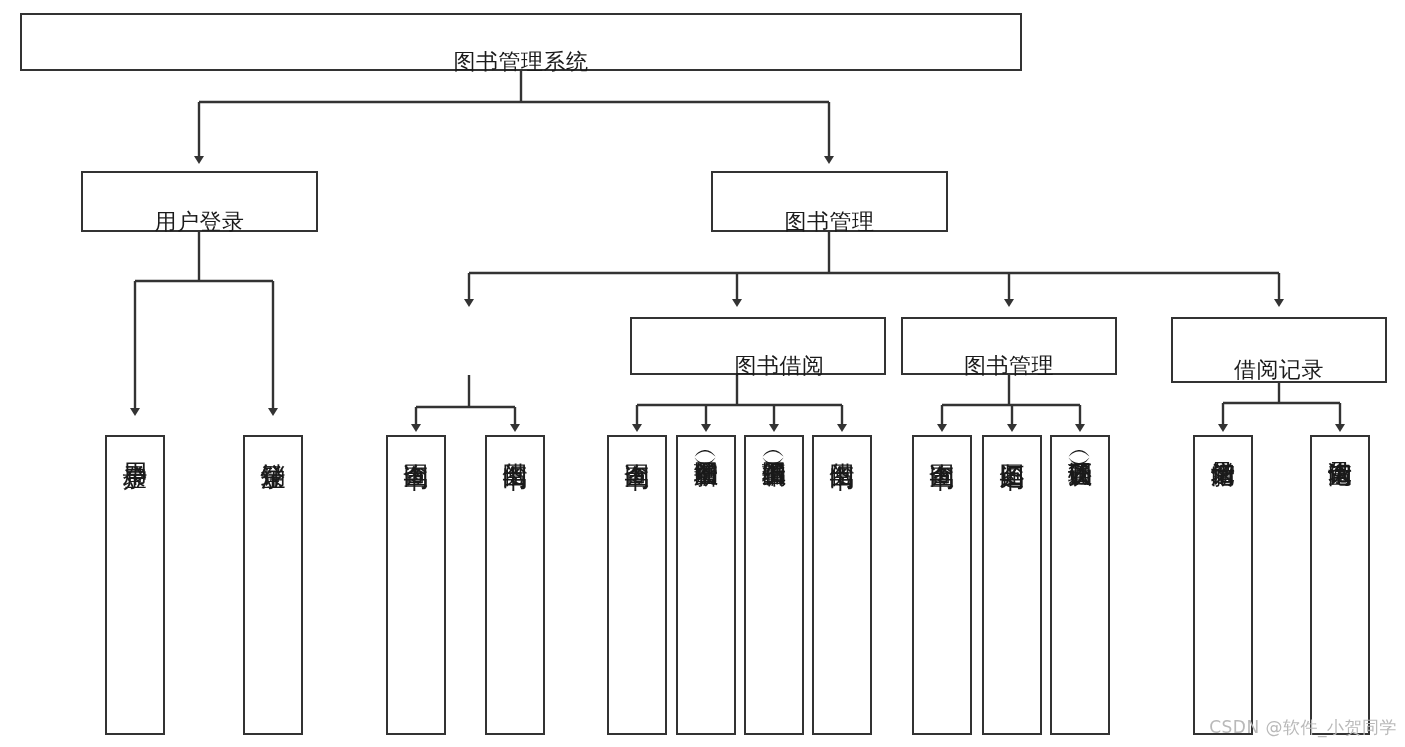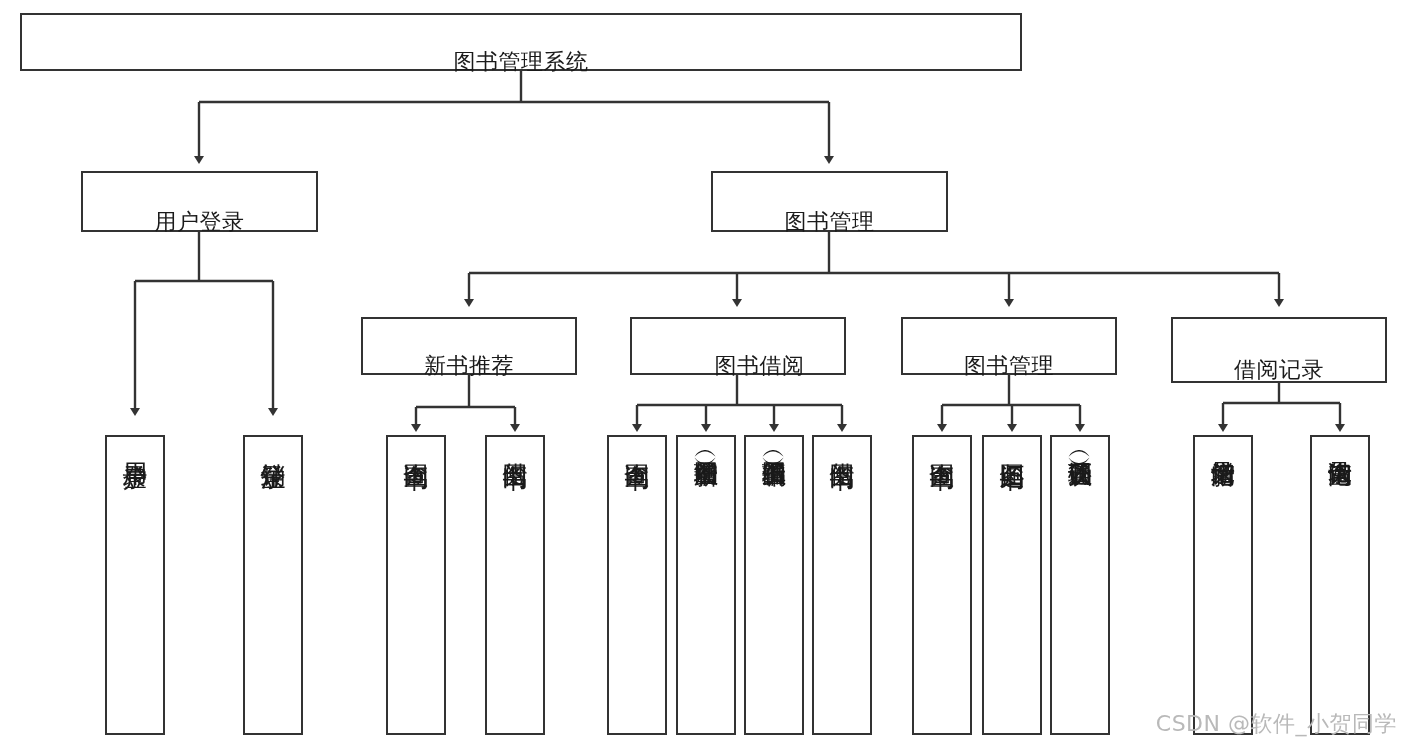--- a/index.html
+++ b/index.html
@@ -60,21 +60,21 @@
     letter-spacing: 1px;
   }
   .node.vertical.tight .label {
     font-size: 24px;
     letter-spacing: 0px;
   }
   .watermark {
     position: absolute;
     right: 8px;
     bottom: 8px;
-    font-size: 22px;
+    font-size: 17px;
     color: #b9b9b9;
     letter-spacing: 0.5px;
     font-family: "DejaVu Sans", "Liberation Sans", sans-serif;
     white-space: pre;
   }
 </style>
 </head>
 <body>
 
 <div id="diagram-root">
@@ -136,24 +136,21 @@
     <span class="label">图书管理系统</span>
   </div>
 
   <div class="node horizontal" style="left:81px; top:171px; width:237px; height:61px;">
     <span class="label">用户登录</span>
   </div>
   <div class="node horizontal" style="left:711px; top:171px; width:237px; height:61px;">
     <span class="label">图书管理</span>
   </div>
 
-  <div class="node horizontal" style="left:361px; top:317px; width:216px; height:58px;">
-    <span class="label">新书推荐</span>
-  </div>
-  <div class="node horizontal" style="left:630px; top:317px; width:216px; height:58px;padding-left:43px;">
+  <div class="node horizontal" style="left:630px; top:317px; width:256px; height:58px;padding-left:43px;">
     <span class="label">图书借阅</span>
   </div>
   <div class="node horizontal" style="left:901px; top:317px; width:216px; height:58px;">
     <span class="label">图书管理</span>
   </div>
   <div class="node horizontal" style="left:1171px; top:317px; width:216px; height:66px;">
     <span class="label">借阅记录</span>
   </div>
 
   <div class="node vertical" style="left:105px; top:435px; width:60px; height:300px;">

